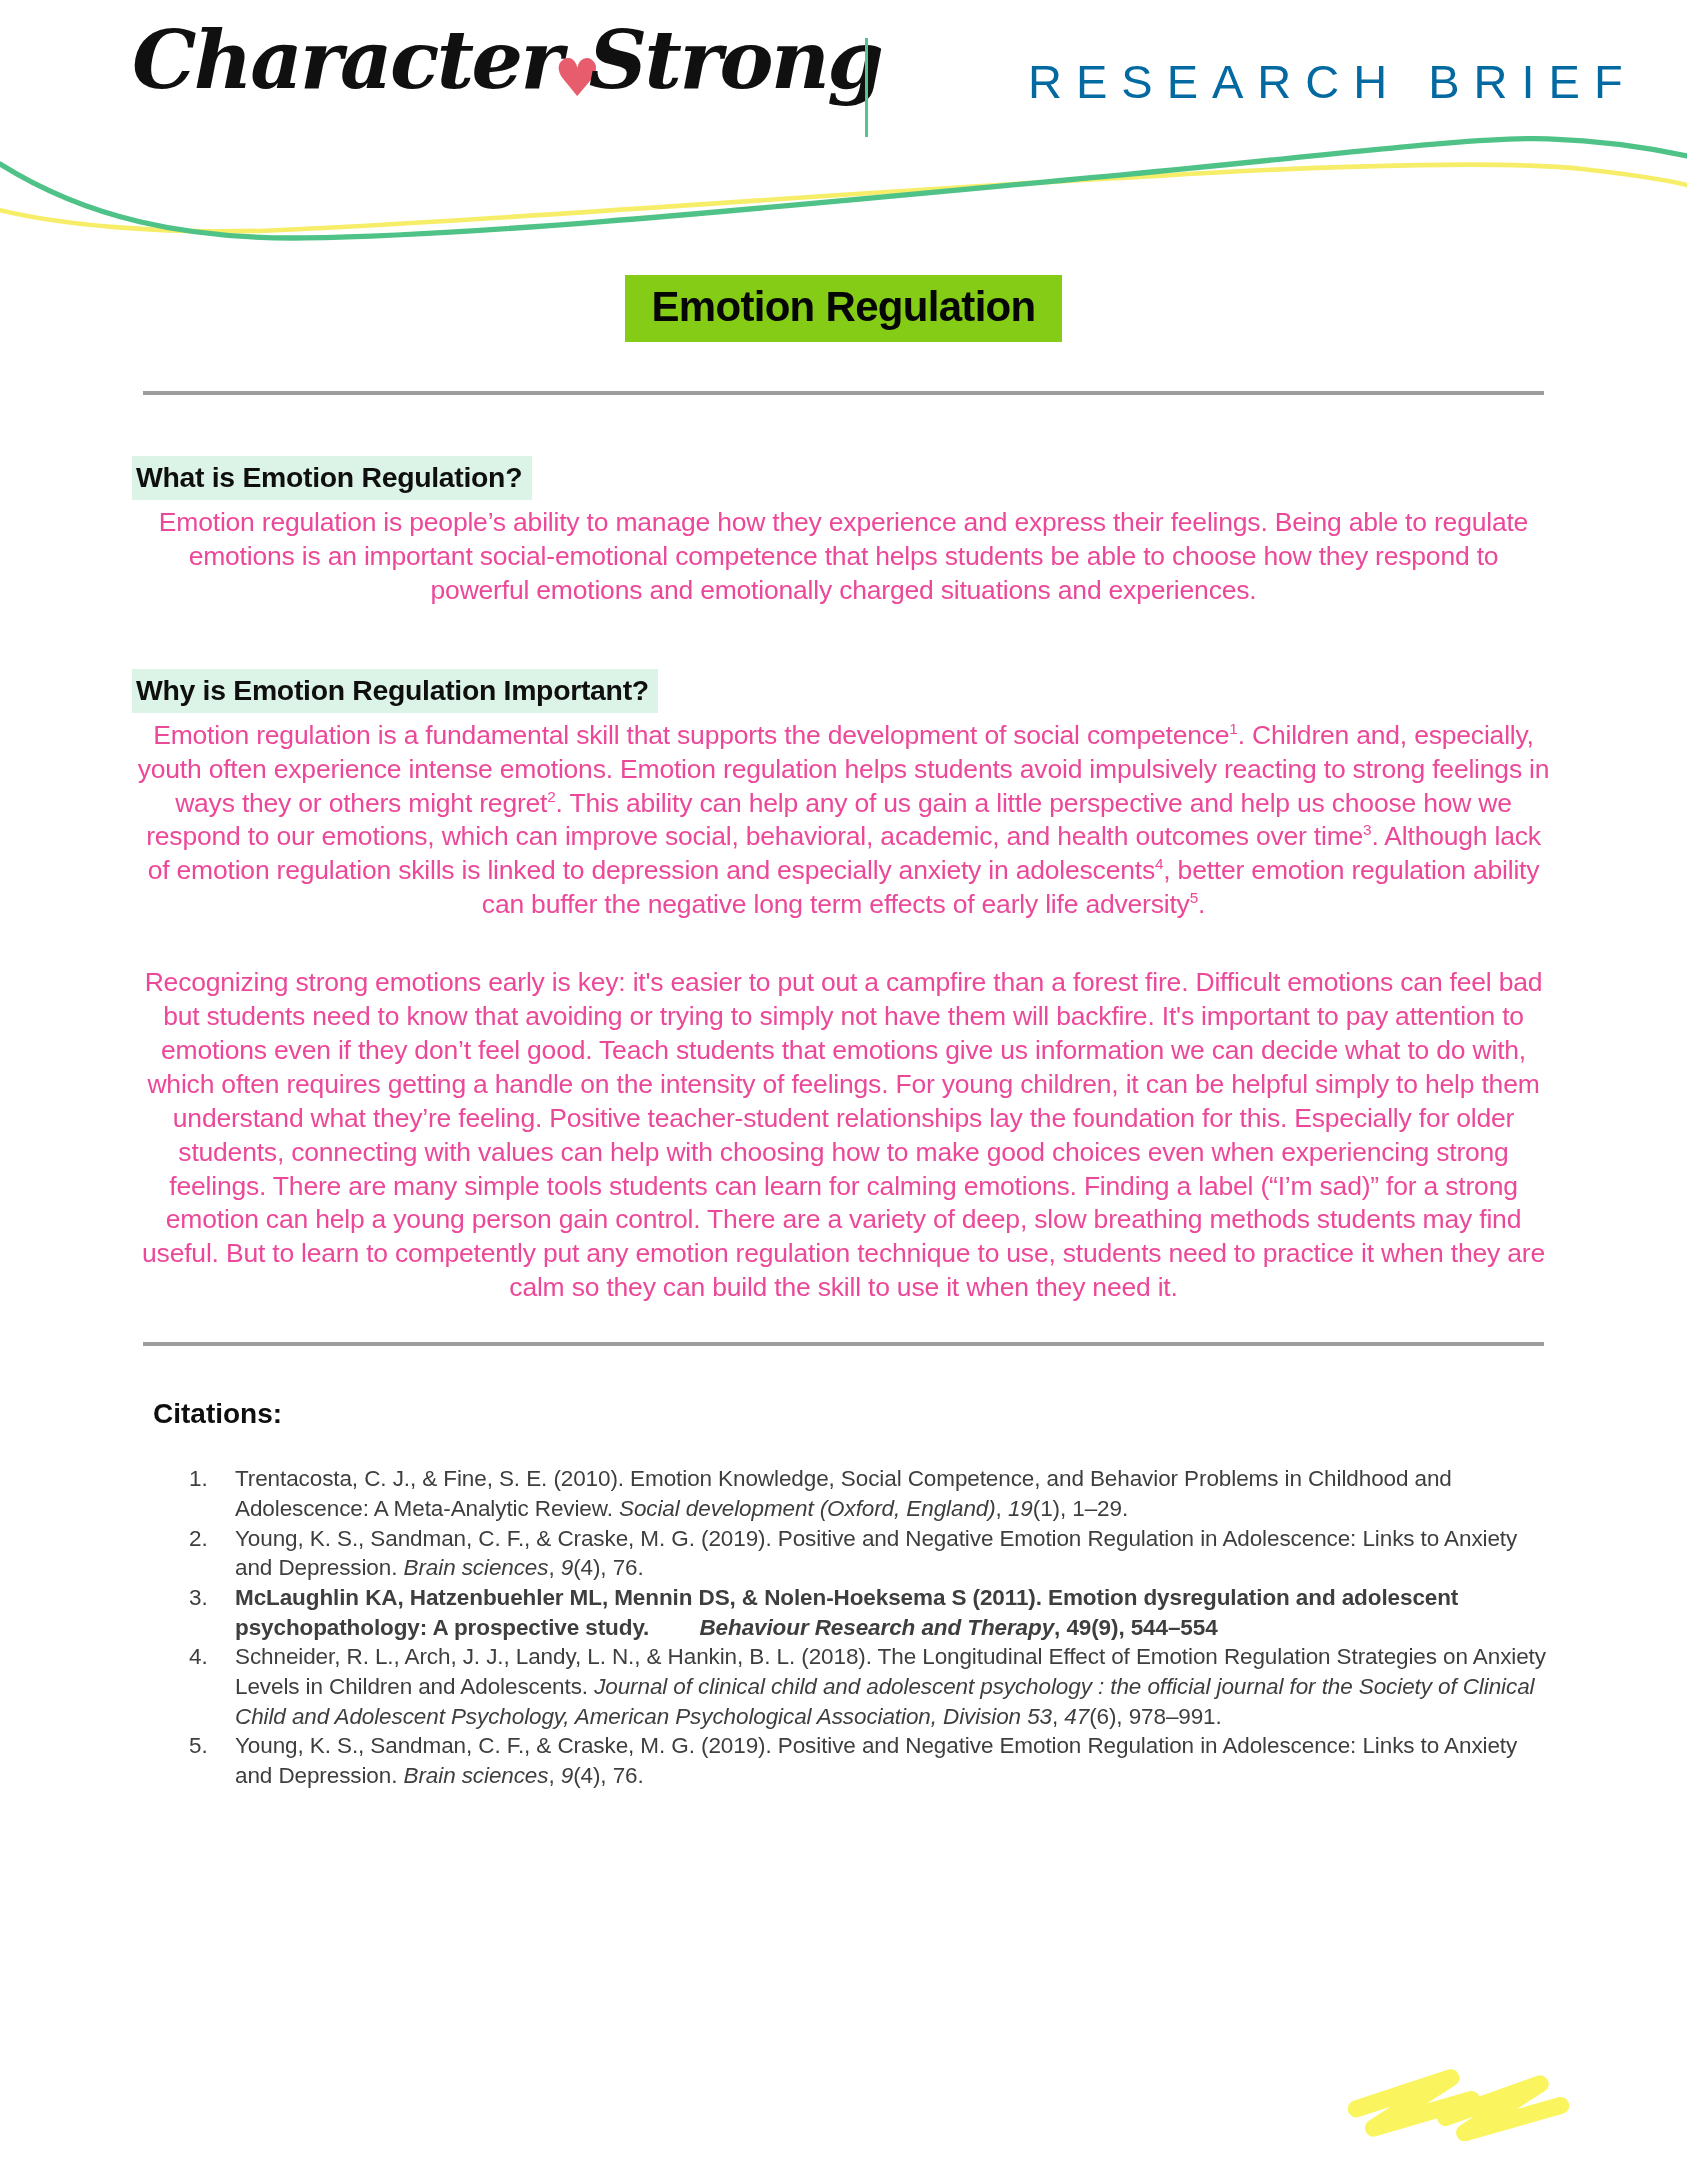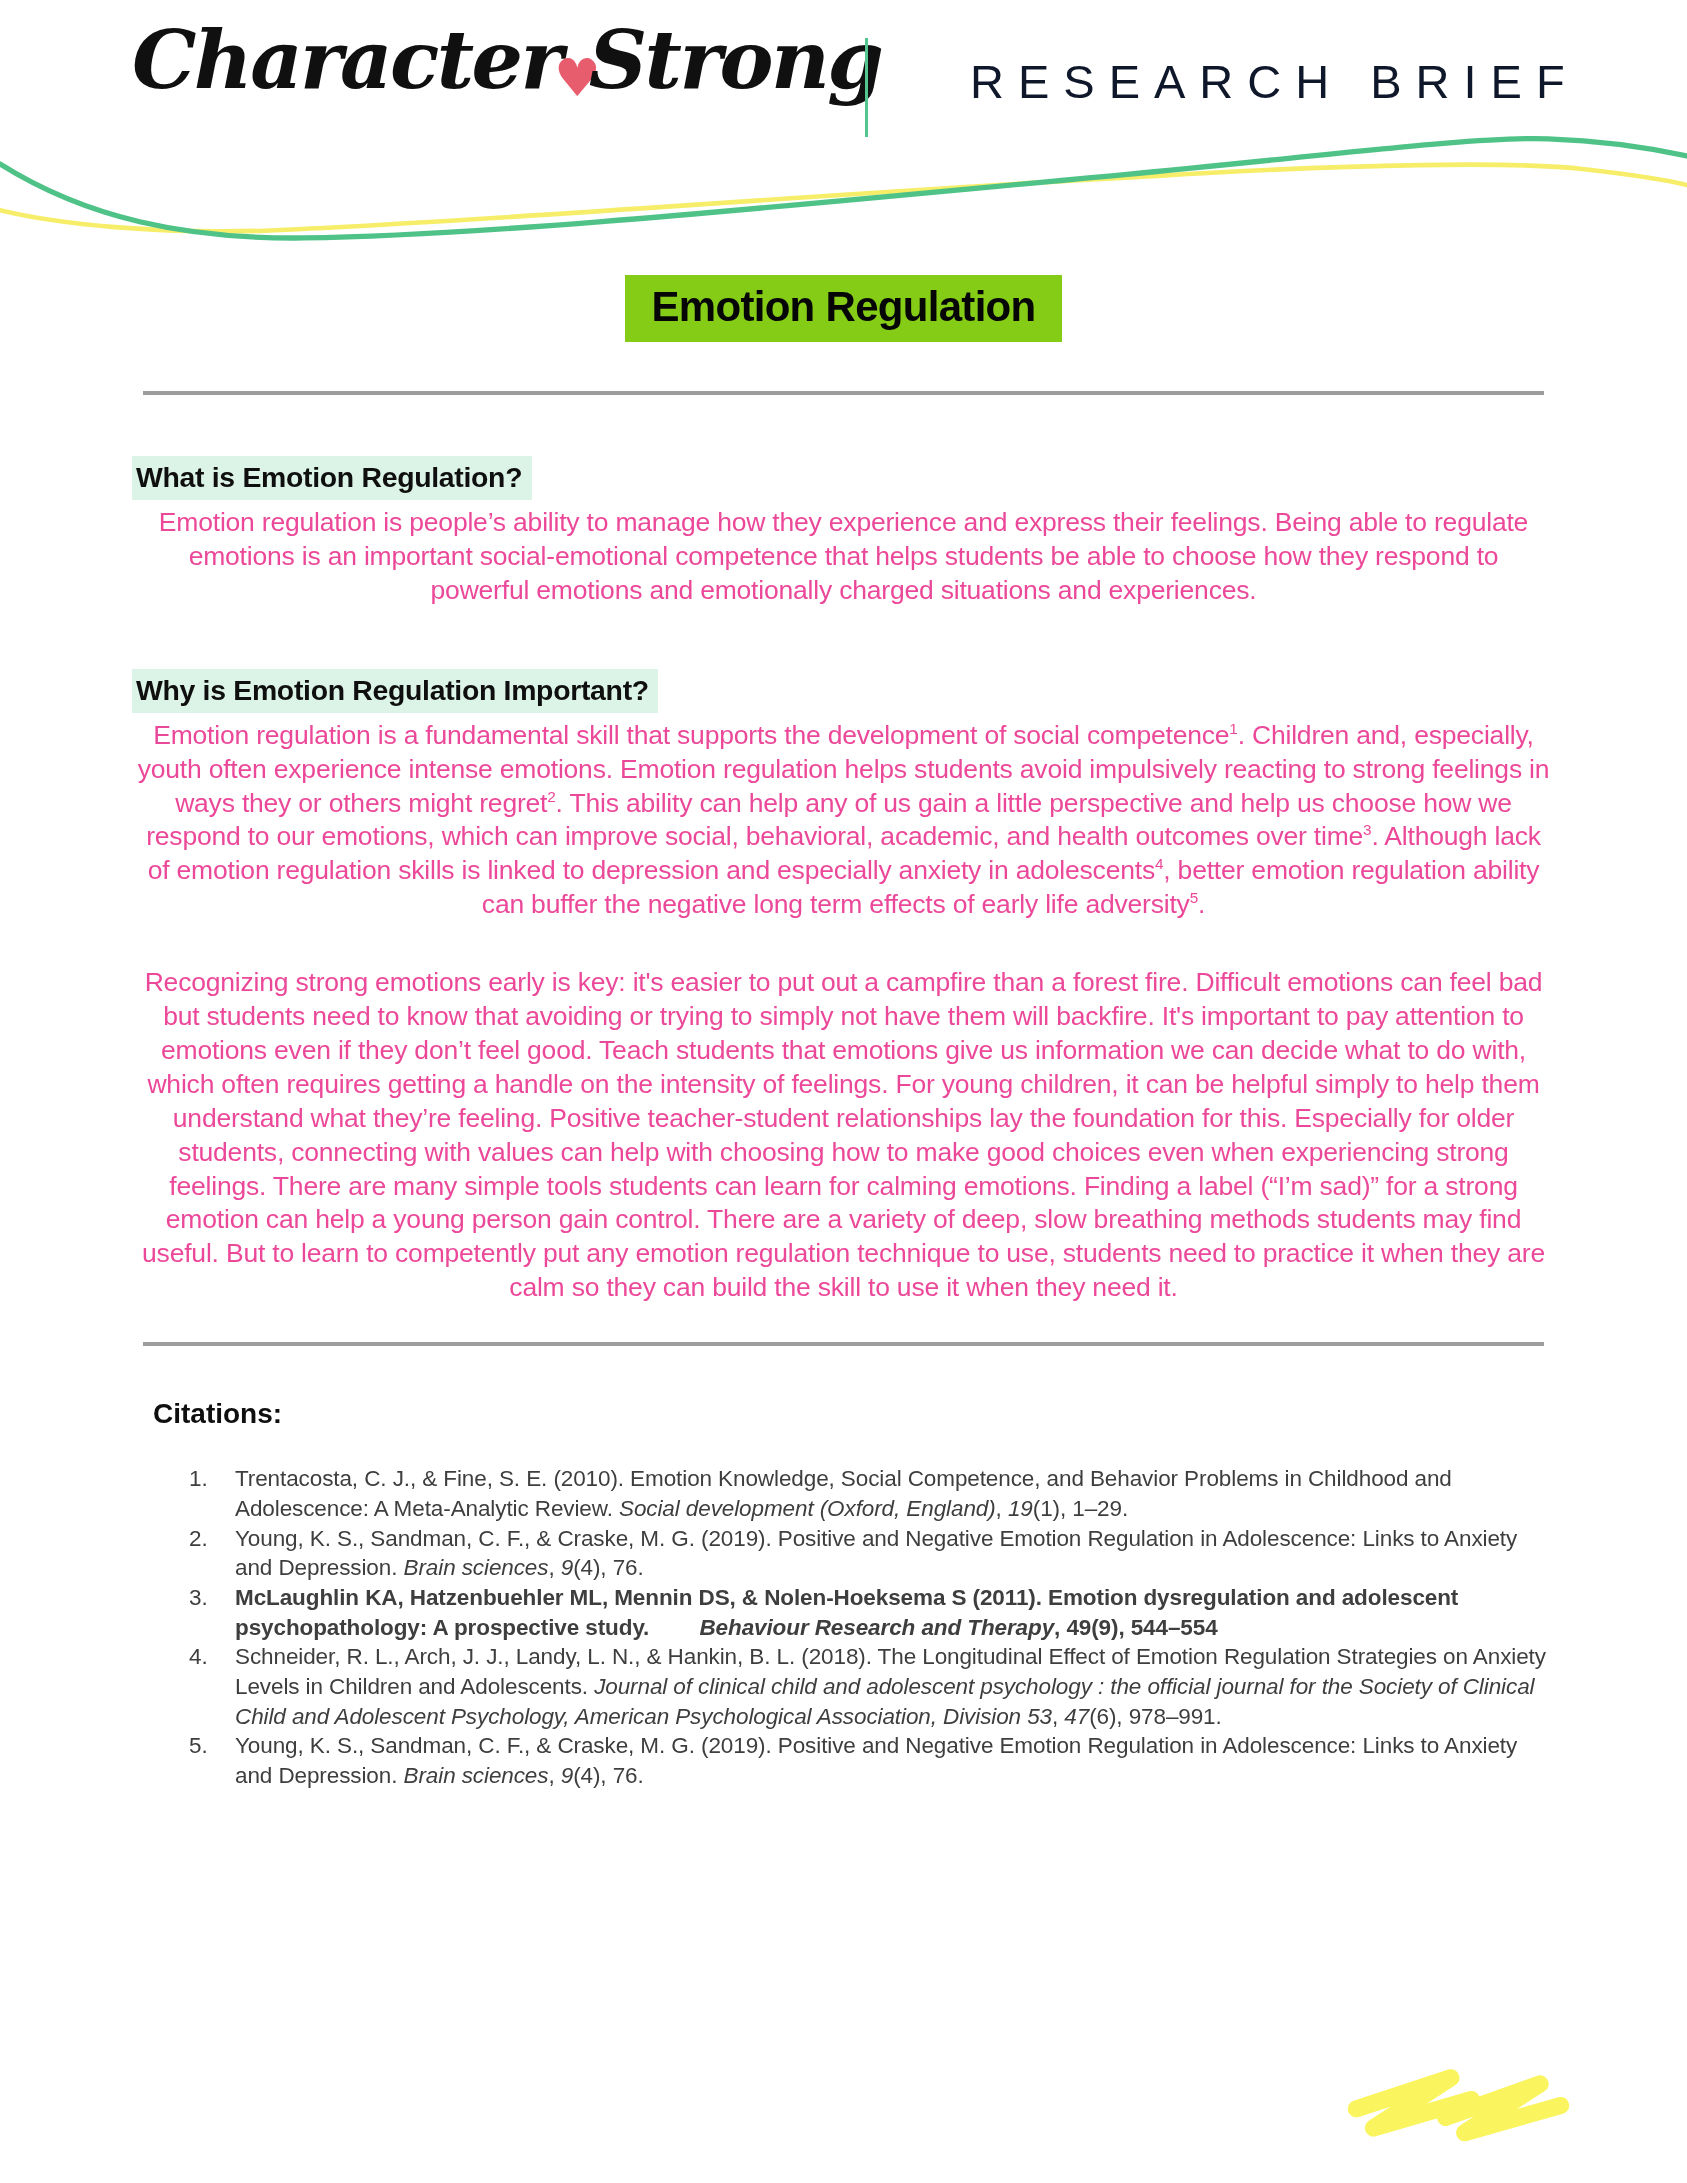--- a/index.html
+++ b/index.html
@@ -8,22 +8,22 @@
 
   
   .header{position:relative;width:1410px;height:275px;}
   .logo{position:absolute;left:132px;top:12px;width:662px;height:152px;
         font-family:"DejaVu Serif",serif;font-style:italic;font-weight:bold;
         font-size:81px;letter-spacing:-2.6px;color:#101010;white-space:nowrap;}
   .logo .heart{display:inline-block;font-style:normal;color:#e85d6d;
         font-size:52px;vertical-align:-8px;margin:0 -9.3px 0 -6.6px;}
   .brand-divider{position:absolute;left:865px;top:38px;width:2.6px;height:99px;
         background:#53c58e;}
-  .brief{position:absolute;left:970px;top:54px;font-size:47px;
-        letter-spacing:14px;color:#0f172a;white-space:nowrap;}
+  .brief{position:absolute;left:1028px;top:54px;font-size:47px;
+        letter-spacing:14px;color:#0369a1;white-space:nowrap;}
   .waves{position:absolute;left:0;top:119px;width:1687px;height:152px;}
 
   
   .title-row{text-align:center;margin-top:0;}
   .page-title{display:inline-block;background:#84cc16;color:#060606;
         font-size:42px;font-weight:bold;letter-spacing:-0.7px;
         padding:8px 26.5px 10.6px 26.5px;}
 
   
   .content{padding:12px 136px;}

